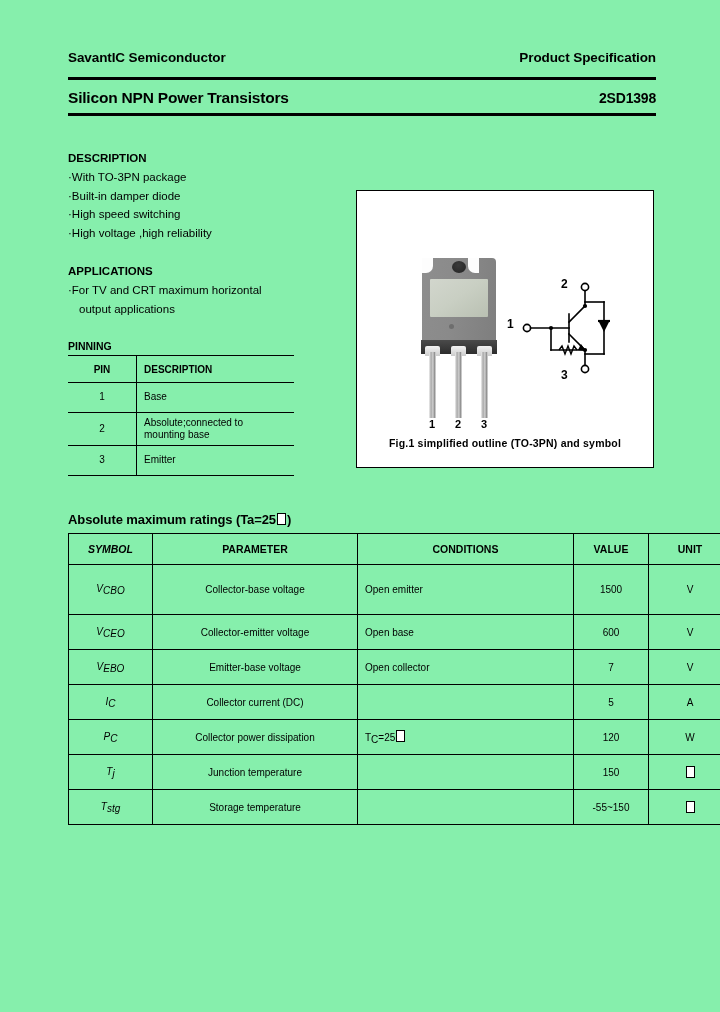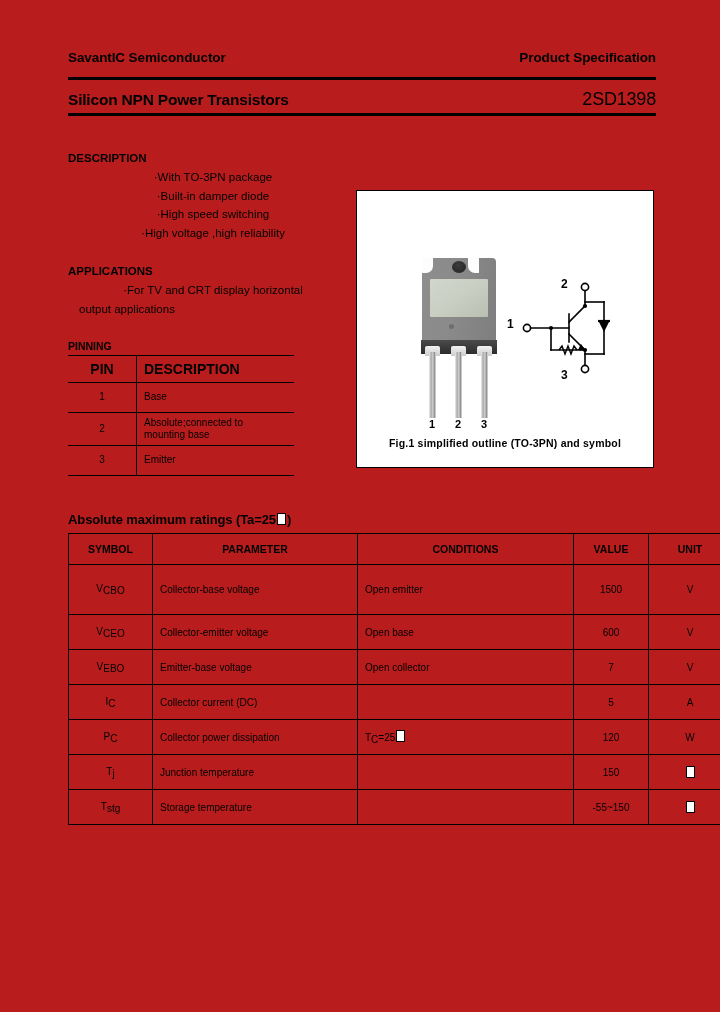--- a/index.html
+++ b/index.html
@@ -14,21 +14,21 @@
     font-family: "Liberation Sans", sans-serif;
     color: #000000;
     overflow: hidden;
   }
 
   .page {
     position: absolute;
     left: 0; top: 0;
     width: 720px;
     height: 1012px;
-    background: #b91c1c;
+    background: #86efac;
   }
 
   
   .hdr-row {
     position: absolute;
     left: 68px;
     width: 588px;
     display: flex;
     justify-content: space-between;
     align-items: baseline;
@@ -52,22 +52,22 @@
   }
   #rule-1 { top: 77px; height: 3px; }
   #rule-2 { top: 113px; height: 3px; }
   #hdr-title-row { top: 89px; }
   .hdr-title {
     font-size: 15.5px;
     font-weight: bold;
     letter-spacing: -0.2px;
   }
   .hdr-part {
-    font-size: 18px;
-    font-weight: normal;
+    font-size: 14px;
+    font-weight: bold;
     letter-spacing: -0.2px;
   }
 
   
   .sec-head {
     font-size: 11.5px;
     font-weight: bold;
     letter-spacing: 0px;
   }
   #desc-block {
@@ -85,21 +85,21 @@
   .bullet-list {
     margin: 0;
     padding: 0;
     list-style: none;
   }
   .bullet-list li {
     font-size: 11.5px;
     line-height: 18.5px;
     white-space: pre;
   }
-  .sec-head + .bullet-list { margin-top: 4px; text-align: center; }
+  .sec-head + .bullet-list { margin-top: 4px; }
   .cont-line {
     font-size: 11.5px;
     line-height: 18.5px;
     padding-left: 11px;
     white-space: pre;
   }
 
   
   #pinning-wrap {
     position: absolute;
@@ -128,21 +128,21 @@
     width: 68px;
     text-align: center;
     border-right: 1.4px solid #000;
   }
   table.pin-table th.c-desc, table.pin-table td.c-desc {
     width: 150px;
     text-align: left;
     padding-left: 7px;
   }
   table.pin-table th {
-    font-size: 14px;
+    font-size: 10px;
     font-weight: bold;
     height: 26px;
   }
   table.pin-table td {
     font-size: 10px;
     font-weight: normal;
     height: 29px;
     line-height: 12.5px;
   }
   table.pin-table tr.tall td { height: 32px; }
@@ -316,22 +316,22 @@
     vertical-align: middle;
     font-weight: normal;
   }
   table.amr th {
     font-size: 10.5px;
     font-weight: bold;
     text-align: center;
     height: 30px;
   }
   table.amr td { font-size: 10px; height: 34px; }
-  td.c-symbol, th.c-symbol { width: 69px; text-align: center; }
-  td.c-param, th.c-param { width: 190px; text-align: left; }
+  td.c-symbol, th.c-symbol { width: 69px; text-align: center; font-style: italic; }
+  td.c-param, th.c-param { width: 190px; text-align: center; }
   td.c-cond,  th.c-cond  { width: 201px; text-align: left; }
   td.c-value, th.c-value { width: 60px;  text-align: center; }
   td.c-unit,  th.c-unit  { width: 68px;  text-align: center; }
   tr.first-data td { height: 49px; }
   sub { font-size: 10px; vertical-align: -2px; }
 </style>
 </head>
 <body>
 
 <div class="page">
@@ -354,21 +354,21 @@
       <li>·With TO-3PN package</li>
       <li>·Built-in damper diode</li>
       <li>·High speed switching</li>
       <li>·High voltage ,high reliability</li>
     </ul>
   </div>
 
   <div id="appl-block">
     <div class="sec-head">APPLICATIONS</div>
     <ul class="bullet-list">
-      <li>·For TV and CRT display horizontal</li>
+      <li>·For TV and CRT maximum horizontal</li>
     </ul>
     <div class="cont-line">output applications</div>
   </div>
 
   <div id="pinning-wrap">
     <div id="pinning-label">PINNING</div>
     <table class="pin-table">
       <thead>
         <tr>
           <th class="c-pin">PIN</th>

